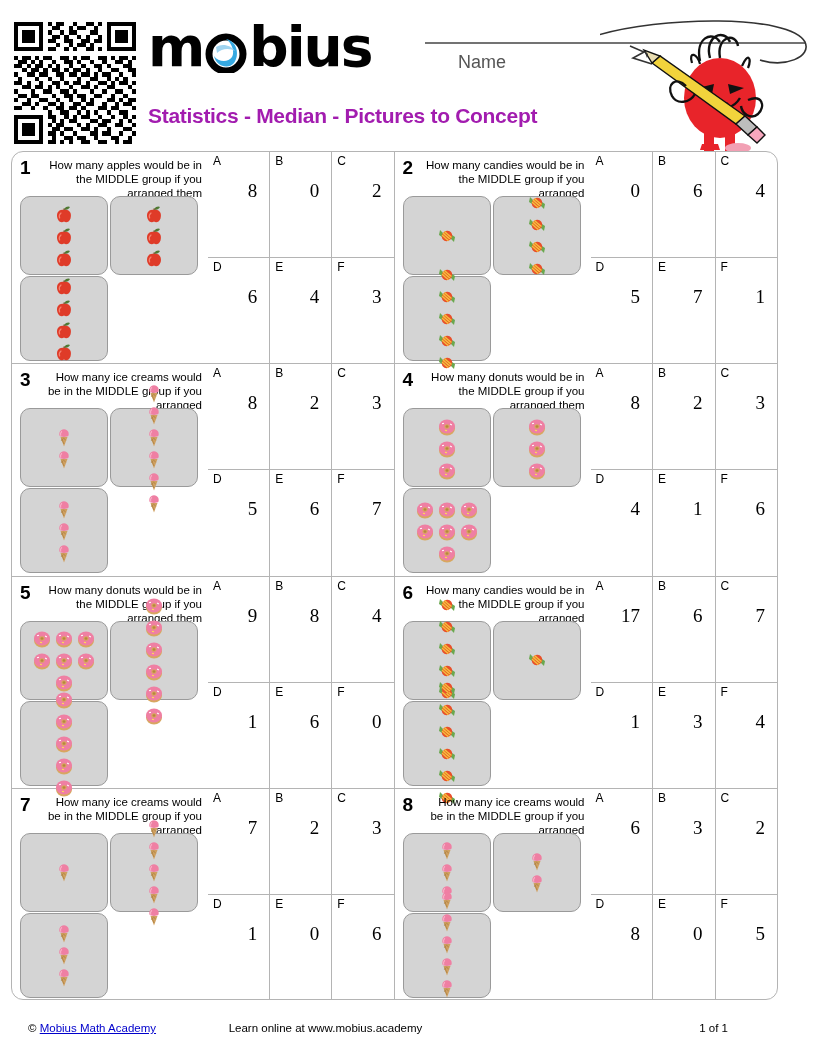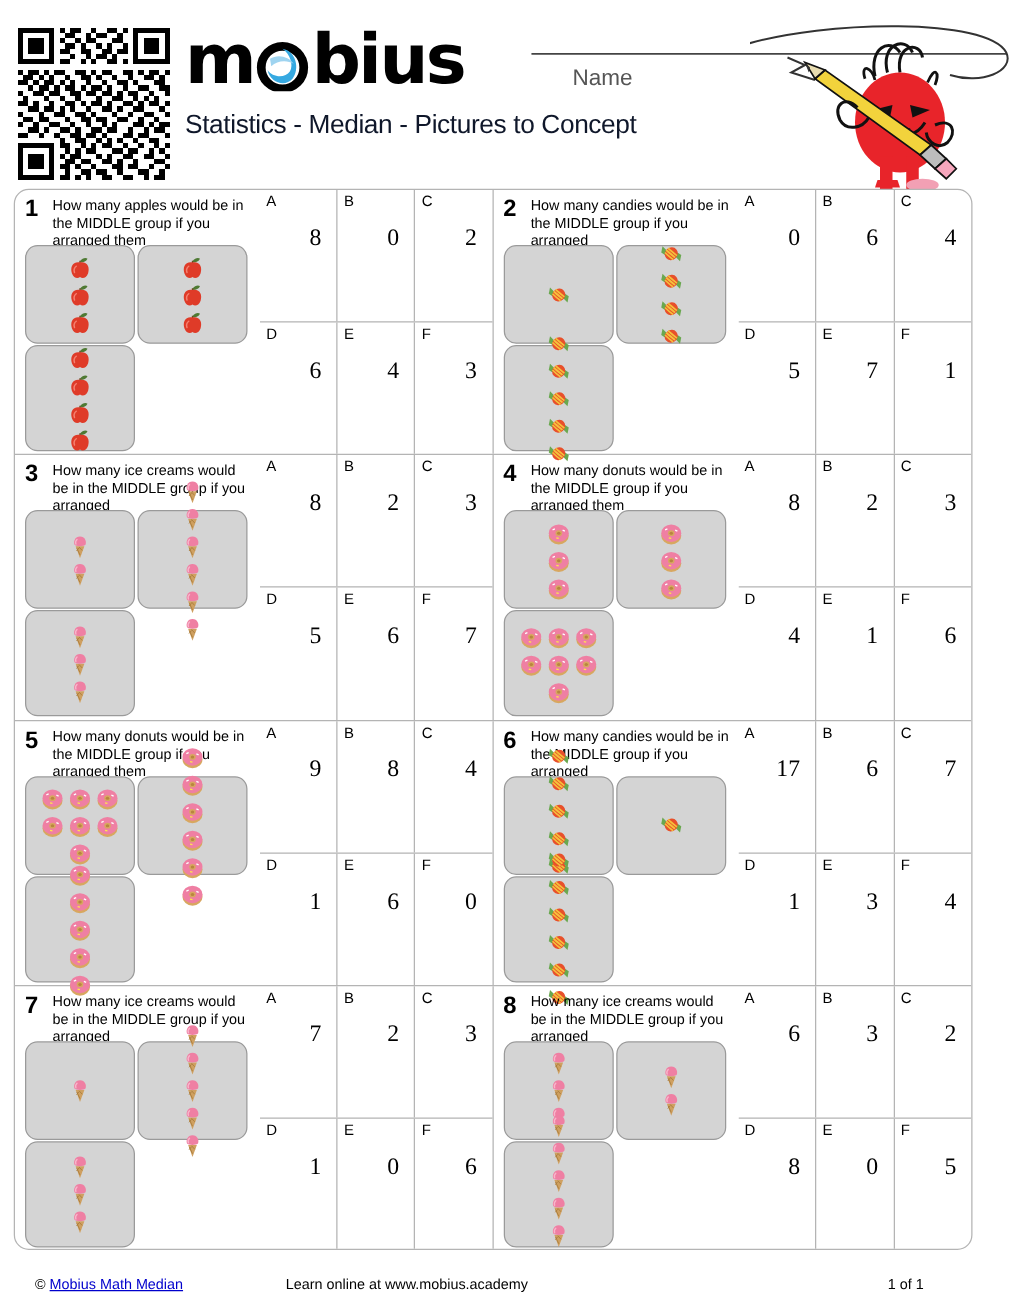--- a/index.html
+++ b/index.html
@@ -17,21 +17,21 @@
   #qr { position: absolute; left: 14px; top: 22px; width: 122px; height: 122px; }
   #logo-block { position: absolute; left: 148px; top: 18px; width: 490px; }
   #logo-word {
     font-size: 55px; font-weight: bold; letter-spacing: -2px;
     line-height: 58px; color: #000; font-family: "DejaVu Sans", sans-serif;
     display: flex; align-items: center;
   }
   .logo-seg { display: inline-block; }
   #logo-o { position: relative; width: 44px; height: 44px; margin: 0 1px; }
   #worksheet-title {
-    margin-top: 12px; font-size: 21px; font-weight: normal; color: #0f172a;
+    margin-top: 28px; font-size: 21px; font-weight: bold; color: #a21caf;
     font-family: "Liberation Sans", sans-serif; letter-spacing: -0.3px;
   }
   #name-label {
     position: absolute; left: 458px; top: 8px;
     font-size: 18px; color: #555; font-family: "Liberation Sans", sans-serif; margin-top: 44px;
   }
   #name-line { position: absolute; left: 425px; top: 42px; width: 380px; height: 2px; }
   #mascot { position: absolute; left: 600px; top: 8px; width: 215px; height: 145px; }
 
   
@@ -47,21 +47,21 @@
   .qcell.left { border-right: 1px solid #b4b4b4; }
 
   .qbody { position: relative; width: 196px; flex: none; }
   .qnum {
     position: absolute; left: 8px; top: 5px;
     font-size: 19px; font-weight: bold; color: #000;
     font-family: "Liberation Sans", sans-serif;
   }
   .qtext {
     position: absolute; left: 30px; top: 6px; width: 160px;
-    font-size: 11.5px; line-height: 14px; text-align: left; color: #000;
+    font-size: 11.5px; line-height: 14px; text-align: right; color: #000;
   }
   .pics { position: absolute; left: 6px; top: 44px; width: 190px; height: 165px; }
   .picbox {
     position: absolute; background: #d4d4d4;
     border: 1px solid #9a9a9a; border-radius: 10px;
   }
   .picbox.b1 { left: 2px;  top: 0px;  width: 88px; height: 79px; }
   .picbox.b2 { left: 92px; top: 0px;  width: 88px; height: 79px; }
   .picbox.b3 { left: 2px;  top: 80px; width: 88px; height: 85px; }
   .items {
@@ -90,21 +90,21 @@
   }
 
   
   #footer {
     position: absolute; left: 0; top: 1022px; width: 815px;
     font-size: 11.5px; color: #000;
   }
   #copyright { position: absolute; left: 28px; top: 0; }
   #copyright a { color: #0000cc; text-decoration: underline; }
   #learn-online { position: absolute; left: 0; top: 0; width: 651px; text-align: center; }
-  #page-num { position: absolute; right: 76px; top: 0; }
+  #page-num { position: absolute; right: 87px; top: 0; }
 </style>
 </head>
 <body>
 
 <div id="page">
 
   <div id="header">
 
     <svg id="qr" viewBox="0 0 29 29" shape-rendering="crispEdges">
       <rect width="29" height="29" fill="#fff"></rect>
@@ -1498,19 +1498,19 @@
               </div>
             </div>
           </div>
         </div>
       </div>
     </div>
 
   <div id="footer">
     <div id="copyright">
       <span>©</span>
-      <a href="#">Mobius Math Median</a>
+      <a href="#">Mobius Math Academy</a>
     </div>
     <div id="learn-online">Learn online at www.mobius.academy</div>
     <div id="page-num">1 of 1</div>
   </div>
 
 </div>
 
 </body></html>

